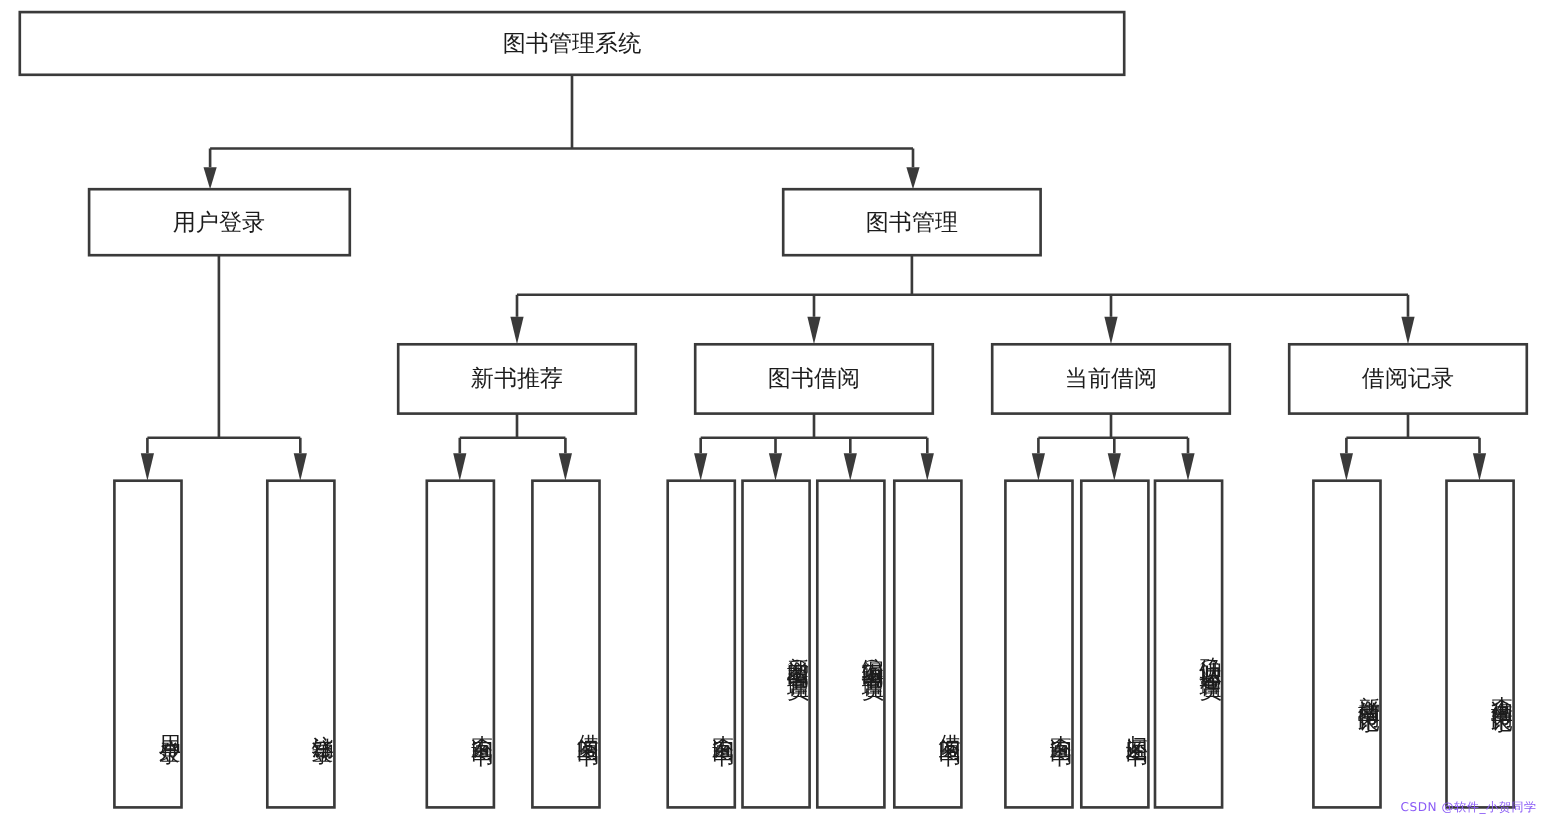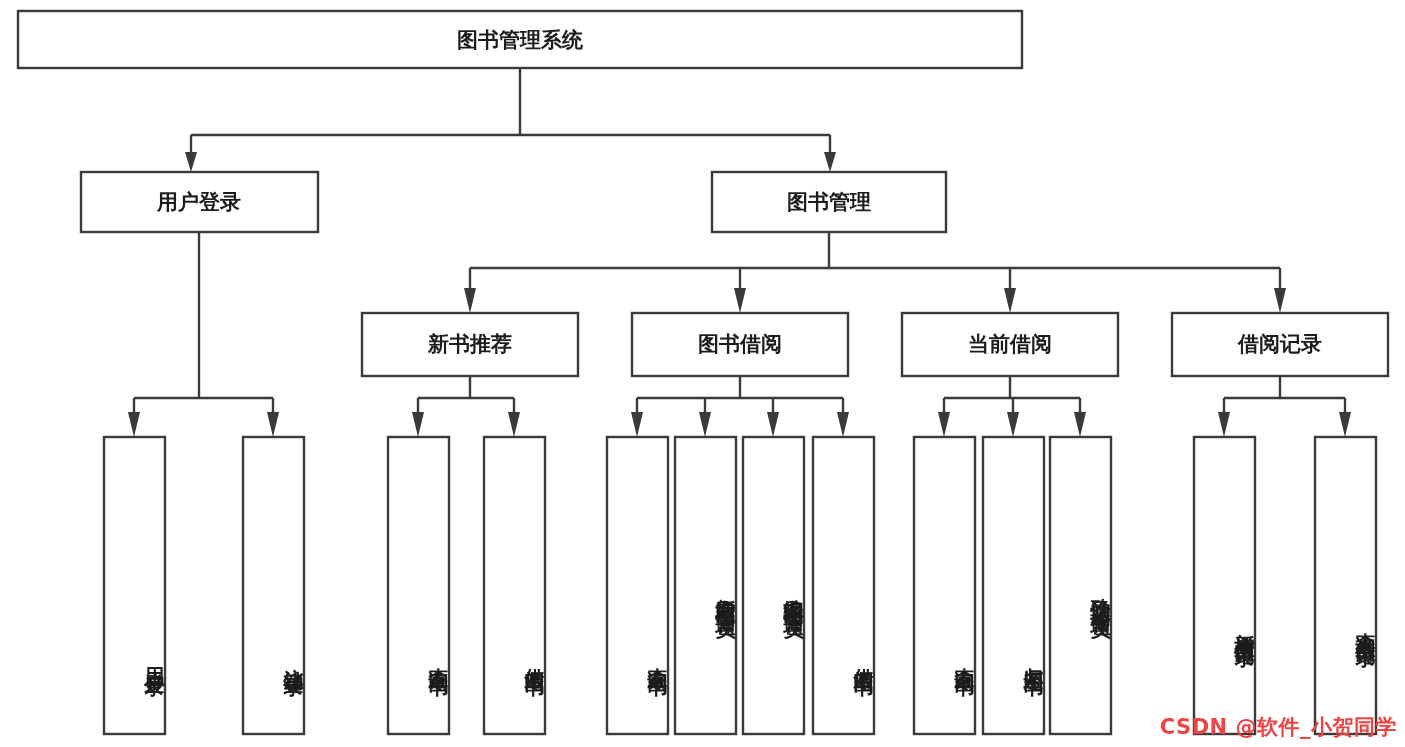--- a/index.html
+++ b/index.html
@@ -11,21 +11,20 @@
     width: 1405px;
     height: 747px;
     font-family: "DejaVu Sans", "Liberation Sans", sans-serif;
     overflow: hidden;
   }
   #diagram-root {
     position: relative;
     width: 1405px;
     height: 747px;
     background: #ffffff;
-    font-weight: bold;
   }
   svg#flowchart {
     position: absolute;
     left: 0;
     top: 0;
     width: 1405px;
     height: 747px;
   }
   .node-box {
     fill: #ffffff;
@@ -62,22 +61,22 @@
     align-items: flex-start;
     justify-content: center;
     white-space: nowrap;
     pointer-events: none;
   }
   #watermark {
     position: absolute;
     right: 8px;
     bottom: 6px;
     font-family: "DejaVu Sans", "Liberation Sans", sans-serif;
-    font-size: 21px;
-    color: #ef4444;
+    font-size: 11px;
+    color: #8b5cf6;
     white-space: nowrap;
     letter-spacing: 0.5px;
   }
 </style>
 </head>
 <body>
 
 <div id="diagram-root">
 
   <svg id="flowchart" viewBox="0 0 1405 747">

